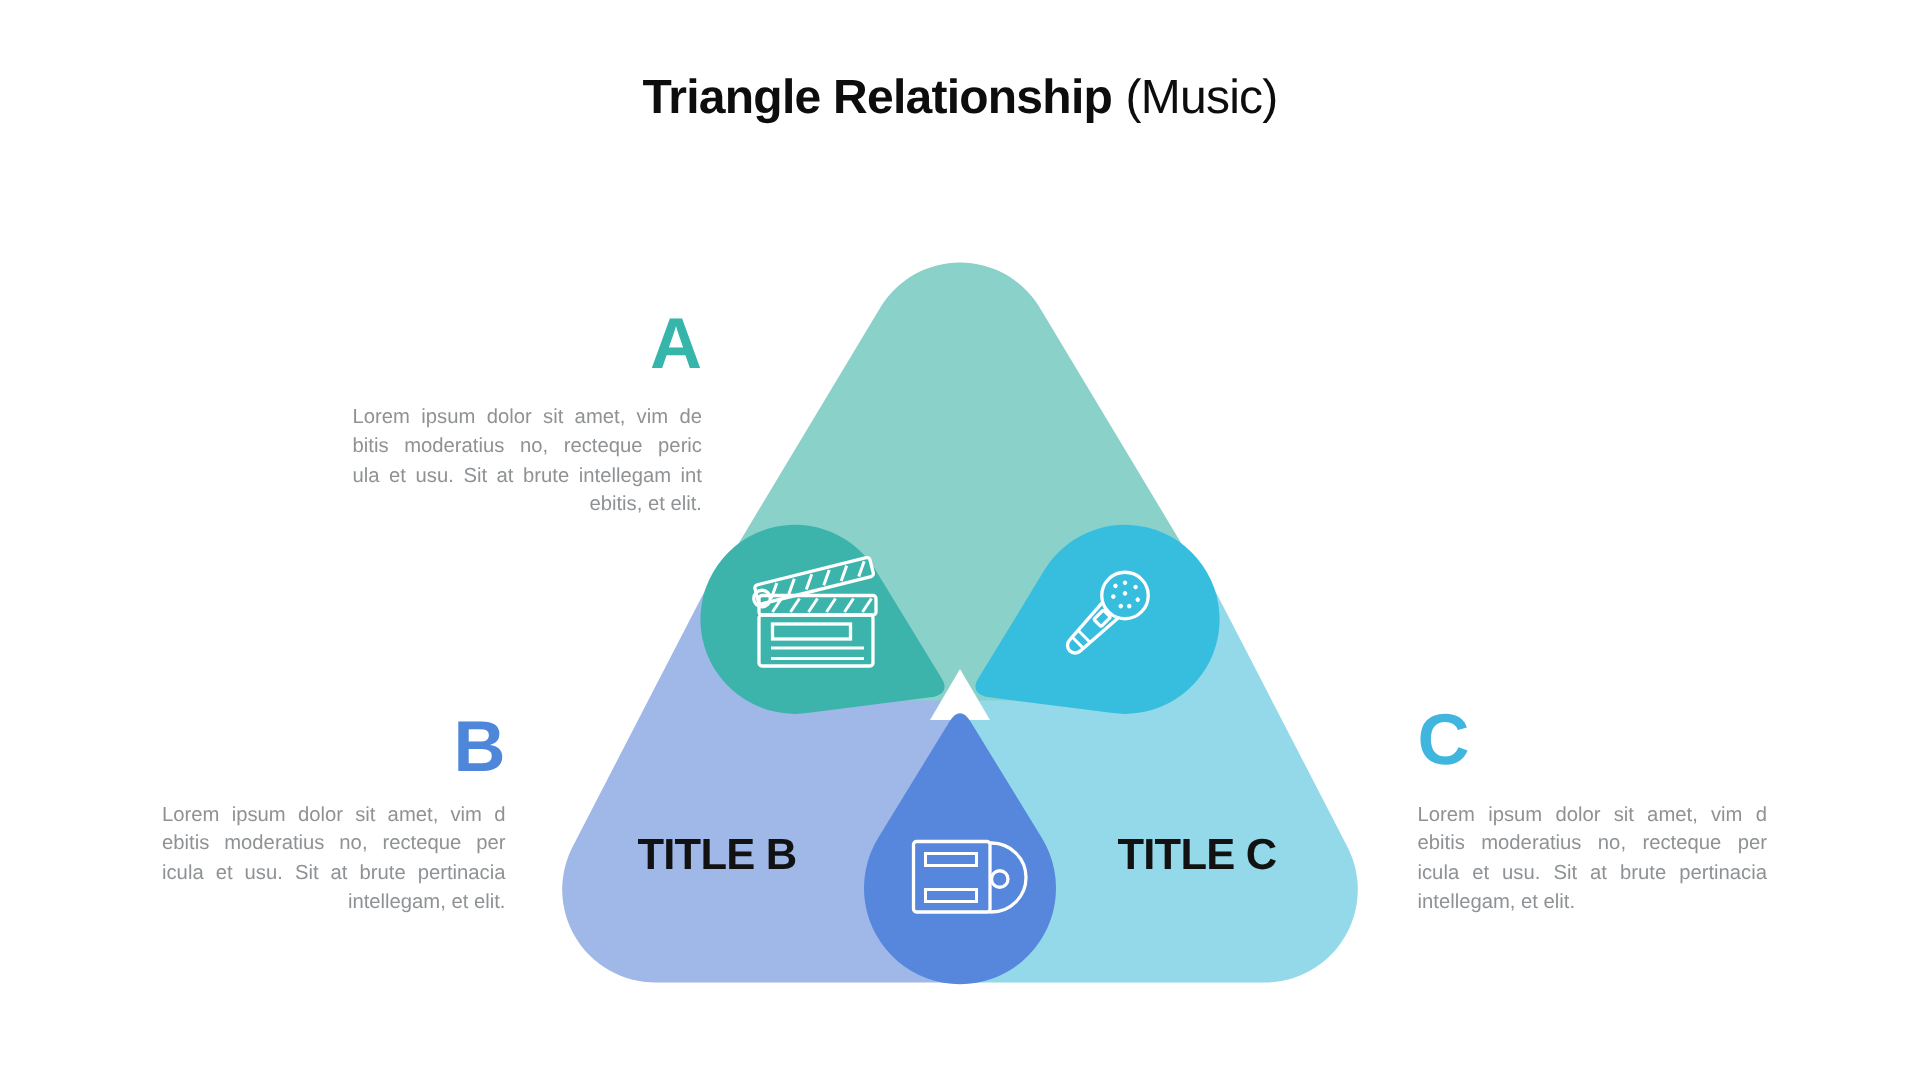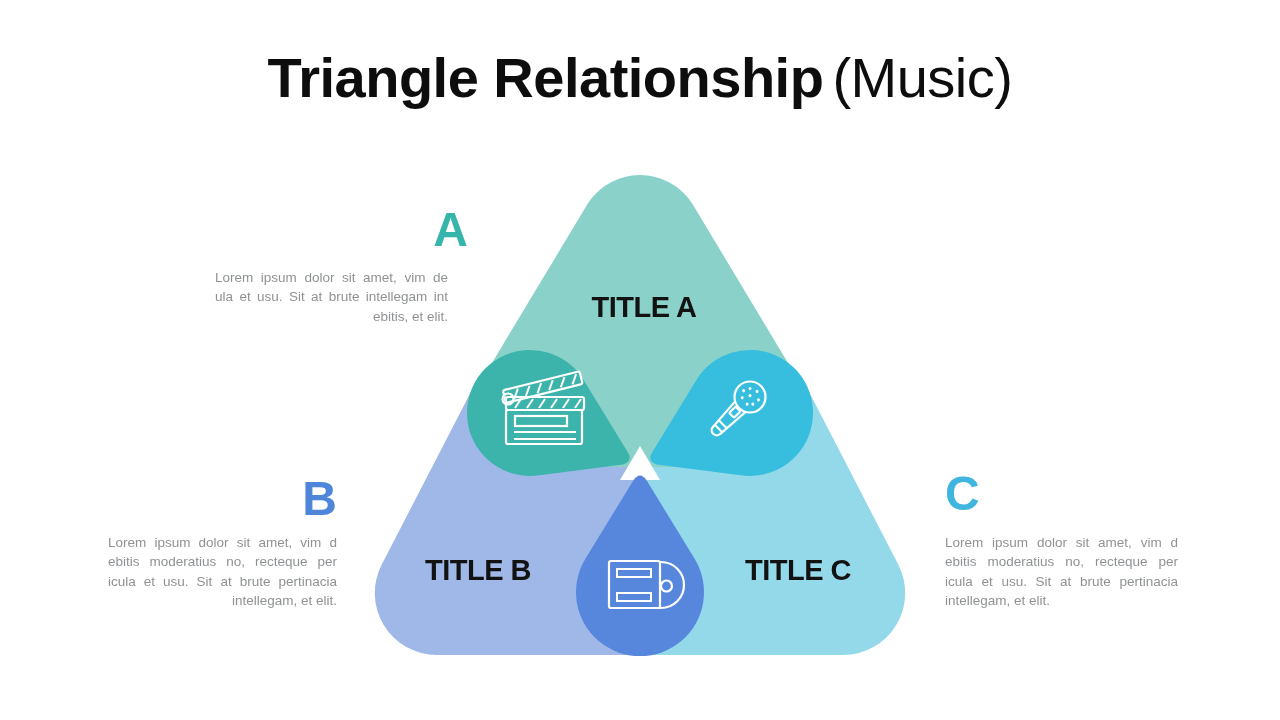--- a/index.html
+++ b/index.html
@@ -2,42 +2,42 @@
 <html><head>
 <meta charset="utf-8">
 <style>
   html,body{margin:0;padding:0;background:#fff;}
   .slide{
     position:relative;width:1280px;height:720px;background:#fff;overflow:hidden;
     font-family:"Liberation Sans",sans-serif;
   }
   .slide-title{
     position:absolute;top:46px;left:0;width:1280px;text-align:center;
-    font-size:56px;line-height:1.15;color:#0d0d0d;white-space:nowrap;
+    font-size:32px;line-height:1.15;color:#0d0d0d;white-space:nowrap;
   }
   .slide-title .t-main{font-weight:700;letter-spacing:-0.5px;}
   .slide-title .t-suffix{font-weight:400;margin-left:9px;letter-spacing:-0.5px;}
   .diagram-svg{position:absolute;left:0;top:0;}
   .heading{
     position:absolute;width:300px;text-align:center;
     font-size:29px;font-weight:700;letter-spacing:-0.5px;line-height:1.1;
   }
   .h-a{left:494px;top:292px;}
   .h-b{left:328px;top:555px;}
   .h-c{left:648px;top:555px;}
   .big-letter{
     position:absolute;font-size:48px;font-weight:700;line-height:1;
   }
   .l-a{top:206px;right:812px;}
   .l-b{top:475px;right:943px;}
   .l-c{top:470px;left:945px;}
   .body-text{
     position:absolute;font-size:13.5px;line-height:19.3px;
   }
-  .bt-a{top:268px;right:832px;width:233px;}
+  .bt-a{top:268px;right:812px;width:233px;}
   .bt-b{top:533px;right:943px;width:229px;}
   .bt-c{top:533px;left:945px;width:233px;}
   .bl{text-align:justify;text-align-last:justify;}
   .bl.last-r{text-align-last:right;}
   .bl.last-l{text-align-last:left;}
 </style>
 </head>
 <body>
 
 <div class="slide">
@@ -94,27 +94,27 @@
 
     <g fill="none" stroke-width="2.2" stroke="#FFFFFF">
       <circle cx="661" cy="585" r="23"></circle>
       <rect x="609" y="561" width="51" height="47" rx="2" fill="#5687DC"></rect>
       <rect x="617" y="569" width="34" height="8" stroke-width="2"></rect>
       <rect x="617" y="593" width="34" height="8" stroke-width="2"></rect>
       <circle cx="666.5" cy="586" r="5.5"></circle>
     </g>
   </svg>
 
-  <div class="heading h-a" style="color: rgb(18, 18, 18);">TITLE A</div>
   <div class="heading h-c" style="color: rgb(18, 18, 18);">TITLE C</div>
   <div class="heading h-b" style="color: rgb(18, 18, 18);">TITLE B</div>
 
   <div class="big-letter l-a" style="color: rgb(54, 181, 171);">A</div>
   <div class="body-text bt-a" style="color: rgb(143, 146, 148);">
     <div class="bl">Lorem ipsum dolor sit amet, vim de</div>
+    <div class="bl">bitis moderatius no, recteque peric</div>
     <div class="bl">ula et usu. Sit at brute intellegam int</div>
     <div class="bl last-r">ebitis, et elit.</div>
   </div>
 
   <div class="big-letter l-b" style="color: rgb(78, 134, 217);">B</div>
   <div class="body-text bt-b" style="color: rgb(143, 146, 148);">
     <div class="bl">Lorem ipsum dolor sit amet, vim d</div>
     <div class="bl">ebitis moderatius no, recteque per</div>
     <div class="bl">icula et usu. Sit at brute pertinacia</div>
     <div class="bl last-r">intellegam, et elit.</div>

